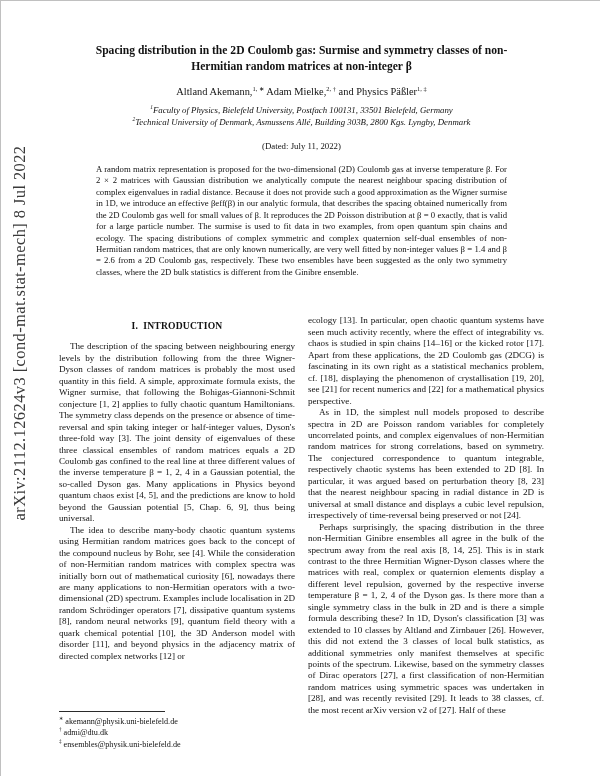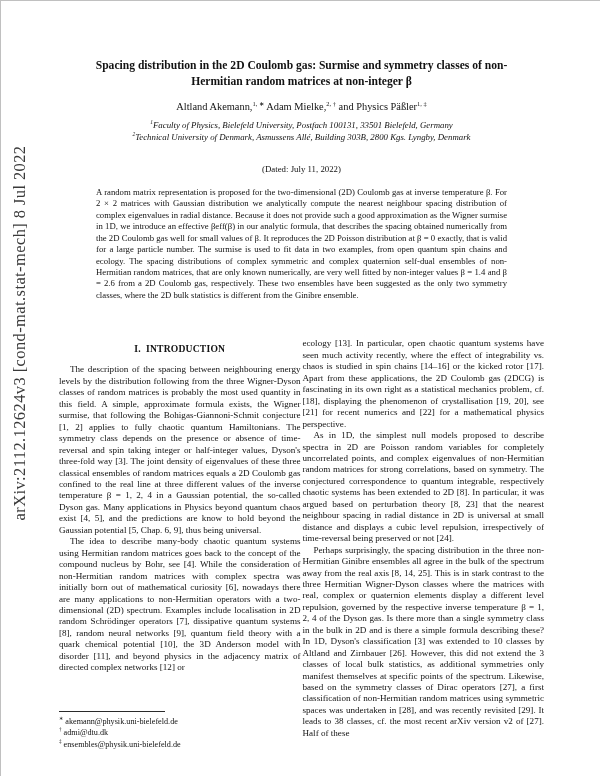--- a/index.html
+++ b/index.html
@@ -26,41 +26,41 @@
     letter-spacing: 0.4px;
     color: #3a3a3a;
     white-space: nowrap;
   }
 
   .title {
     text-align: center;
     font-size: 11.6px; font-weight: bold;
     line-height: 1.38;
     max-width: 432px;
-    margin: 15px auto 11px;
+    margin: 0 auto 11px;
   }
 
   .authors { text-align: center; font-size: 10.4px; margin-bottom: 7px; }
   .affils { text-align: center; font-style: italic; font-size: 8.8px; line-height: 1.4; }
-  .dated { text-align: center; font-size: 8.8px; margin-top: 20px; margin-bottom: 13px; }
+  .dated { text-align: center; font-size: 8.8px; margin-top: 12px; margin-bottom: 13px; }
 
   .abstract {
     font-size: 8.7px; line-height: 1.32;
     text-align: justify;
     margin: 0 37px 37px 37px;
   }
 
   .section-heading {
     text-align: center;
     font-size: 9.6px; font-weight: bold;
     letter-spacing: 0.2px;
     margin: 5px 0 10px;
   }
 
-  .columns { flex: 1; display: flex; gap: 2px; overflow: hidden; }
+  .columns { flex: 1; display: flex; gap: 13px; overflow: hidden; }
   .col { flex: 1; min-width: 0; }
   .col p {
     font-size: 9.1px; line-height: 1.26;
     text-align: justify;
     text-indent: 11px;
   }
   .col p.noindent { text-indent: 0; }
   .col-left { display: flex; flex-direction: column; }
 
   .footnotes { margin-top: auto; font-size: 8.2px; line-height: 1.4; padding-top: 6px; }

